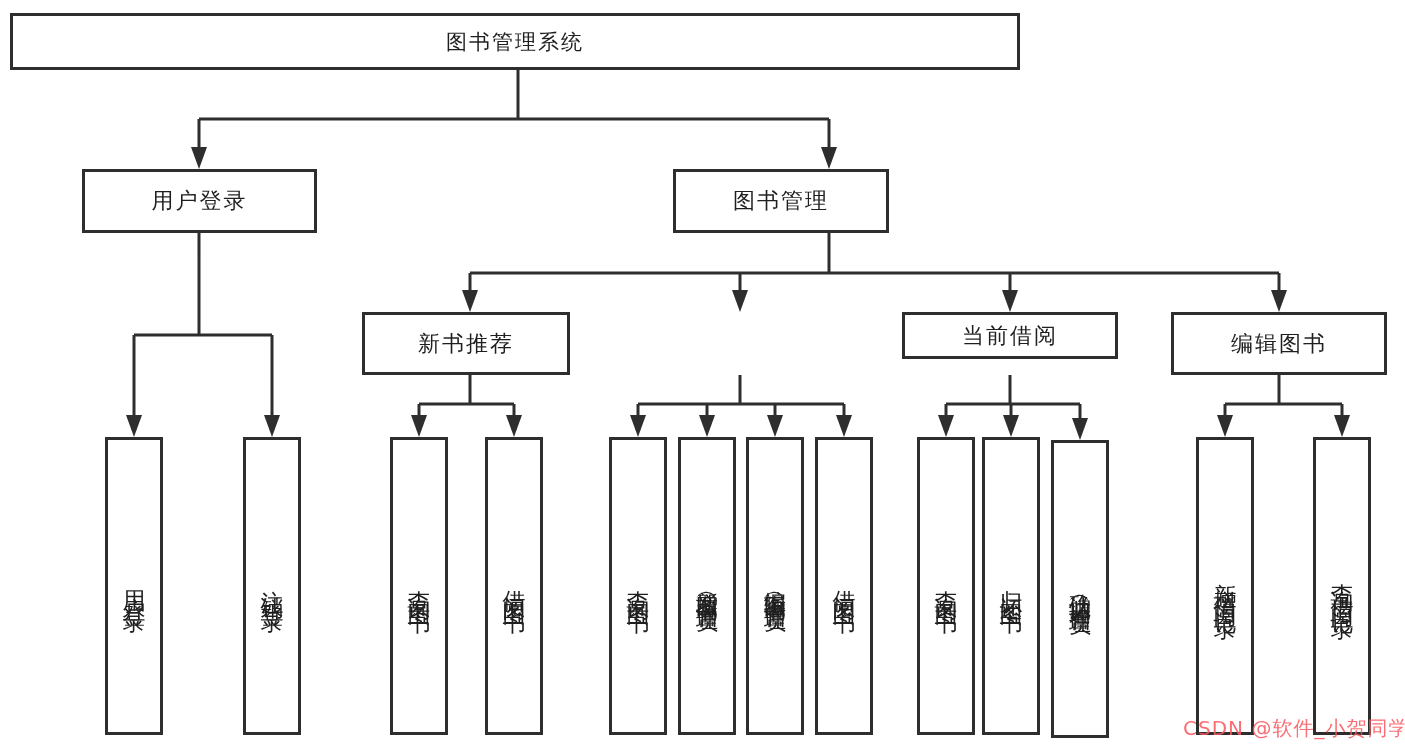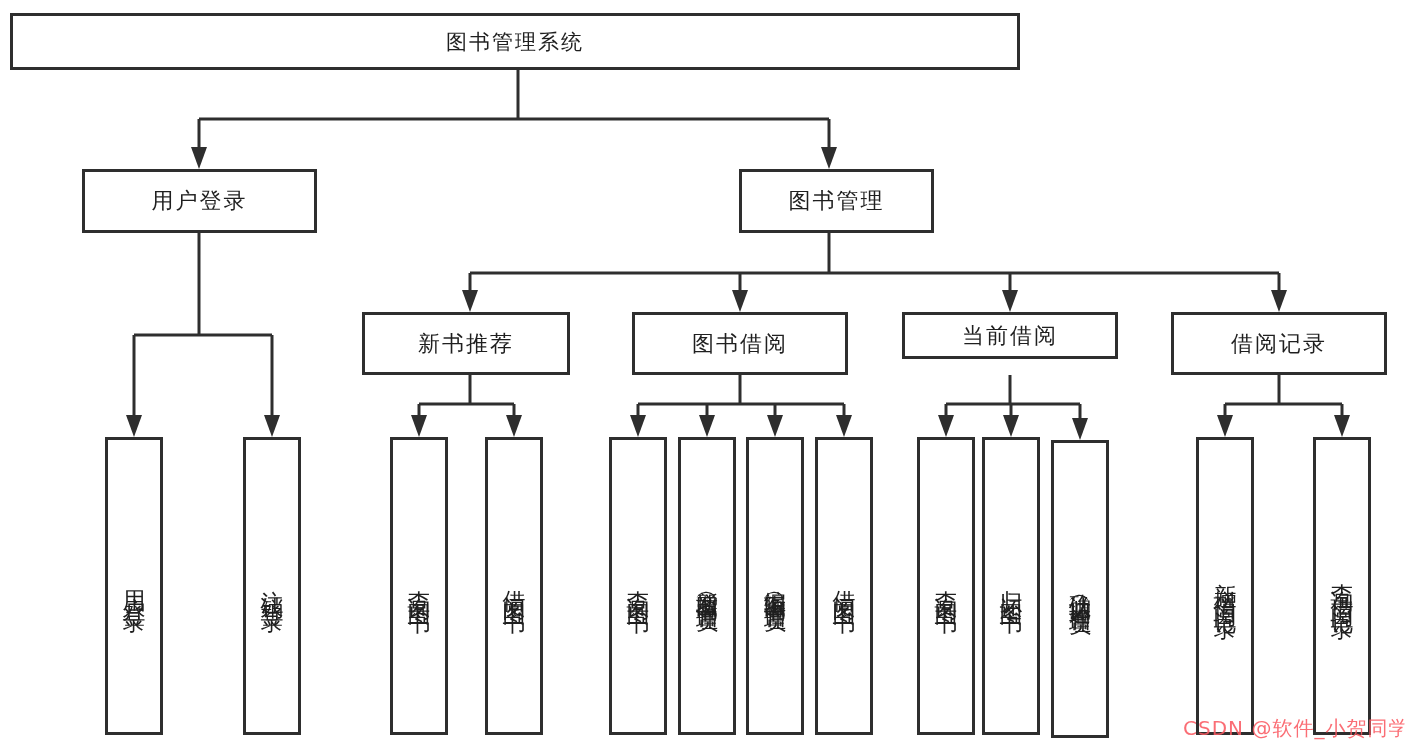--- a/index.html
+++ b/index.html
@@ -128,35 +128,32 @@
     </g>
   </svg>
 
   <div class="node h root" style="left:10px;top:13px;width:1010px;height:57px">
     <span>图书管理系统</span>
   </div>
 
   <div class="node h" style="left:82px;top:169px;width:235px;height:64px">
     <span>用户登录</span>
   </div>
-  <div class="node h" style="left:739px;top:169px;width:195px;height:64px">
+  <div class="node h" style="left:673px;top:169px;width:216px;height:64px">
     <span>图书管理</span>
   </div>
 
   <div class="node h" style="left:362px;top:312px;width:208px;height:63px">
     <span>新书推荐</span>
   </div>
-  <div class="node h" style="left:632px;top:312px;width:216px;height:63px">
-    <span>图书借阅</span>
-  </div>
   <div class="node h" style="left:902px;top:312px;width:216px;height:47px">
     <span>当前借阅</span>
   </div>
   <div class="node h" style="left:1171px;top:312px;width:216px;height:63px">
-    <span>借阅记录</span>
+    <span>编辑图书</span>
   </div>
 
   <div class="node v" style="left:105px;top:437px;width:58px;height:298px">
     <span>用户登录</span>
   </div>
   <div class="node v" style="left:243px;top:437px;width:58px;height:298px">
     <span>注销登录</span>
   </div>
 
   <div class="node v" style="left:390px;top:437px;width:58px;height:298px">

